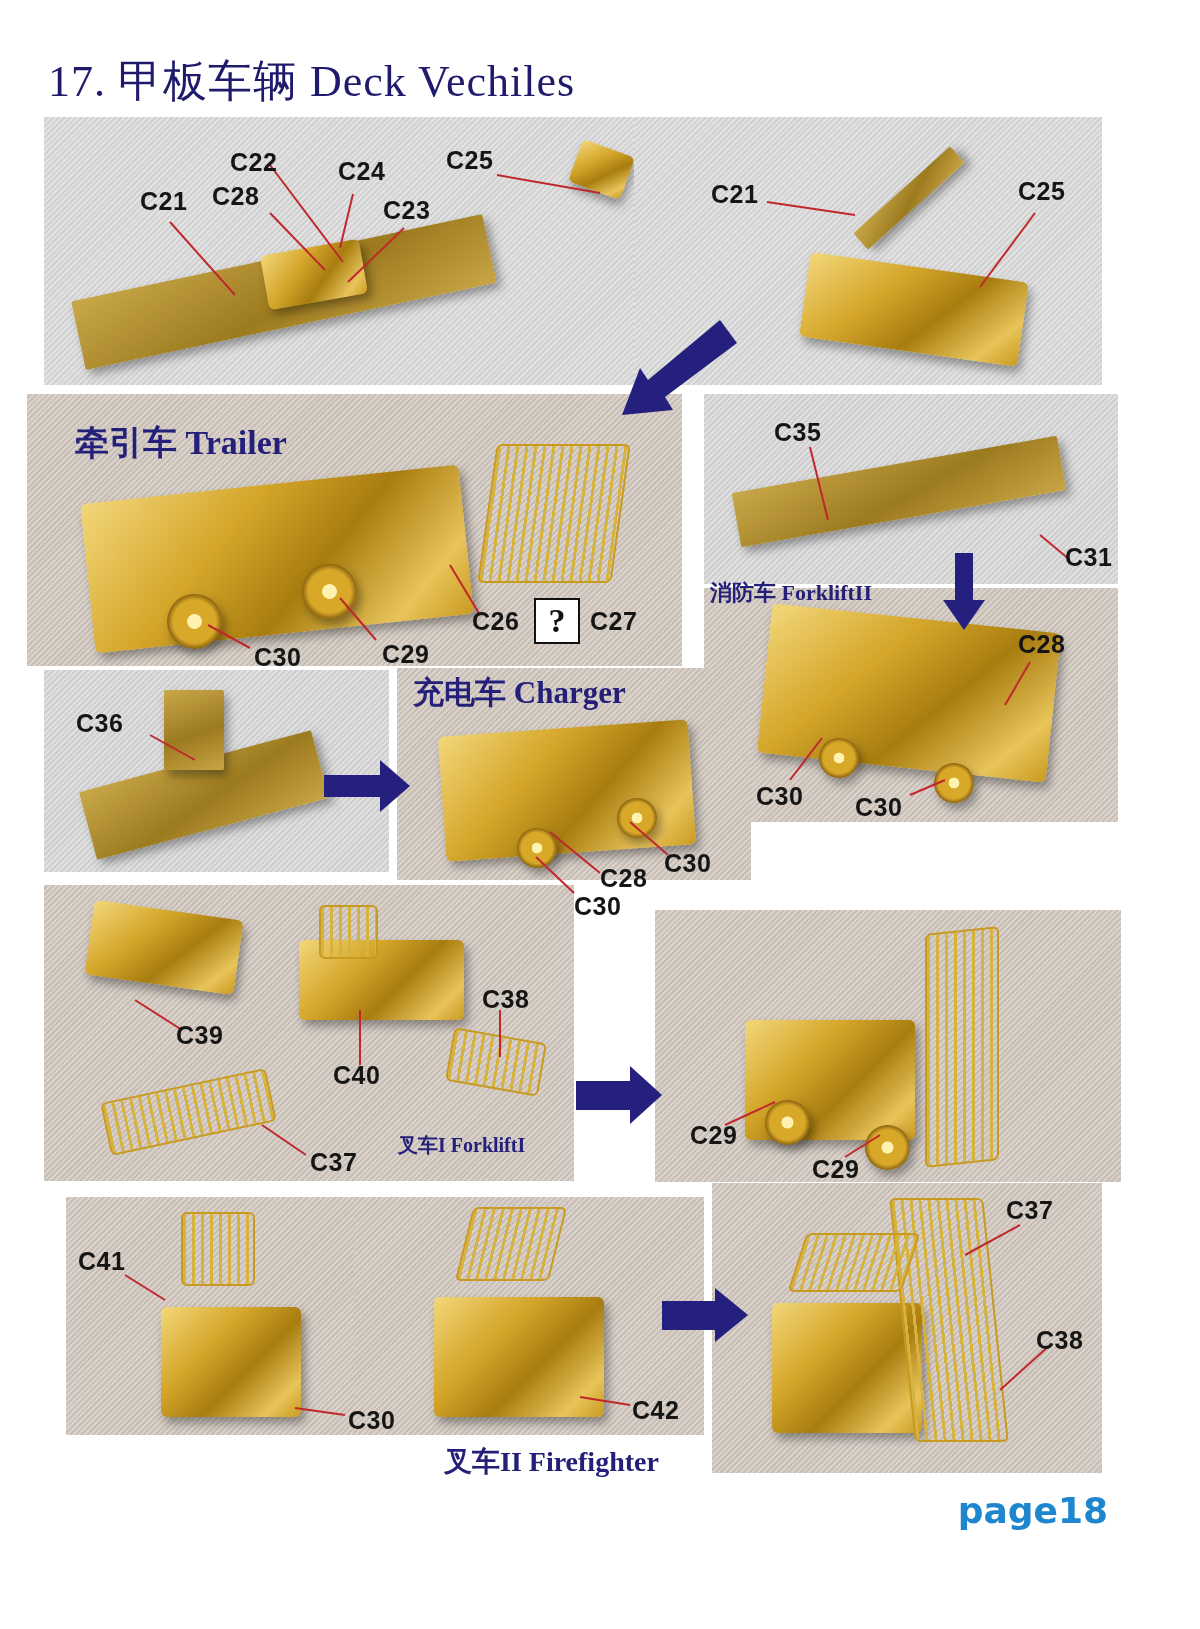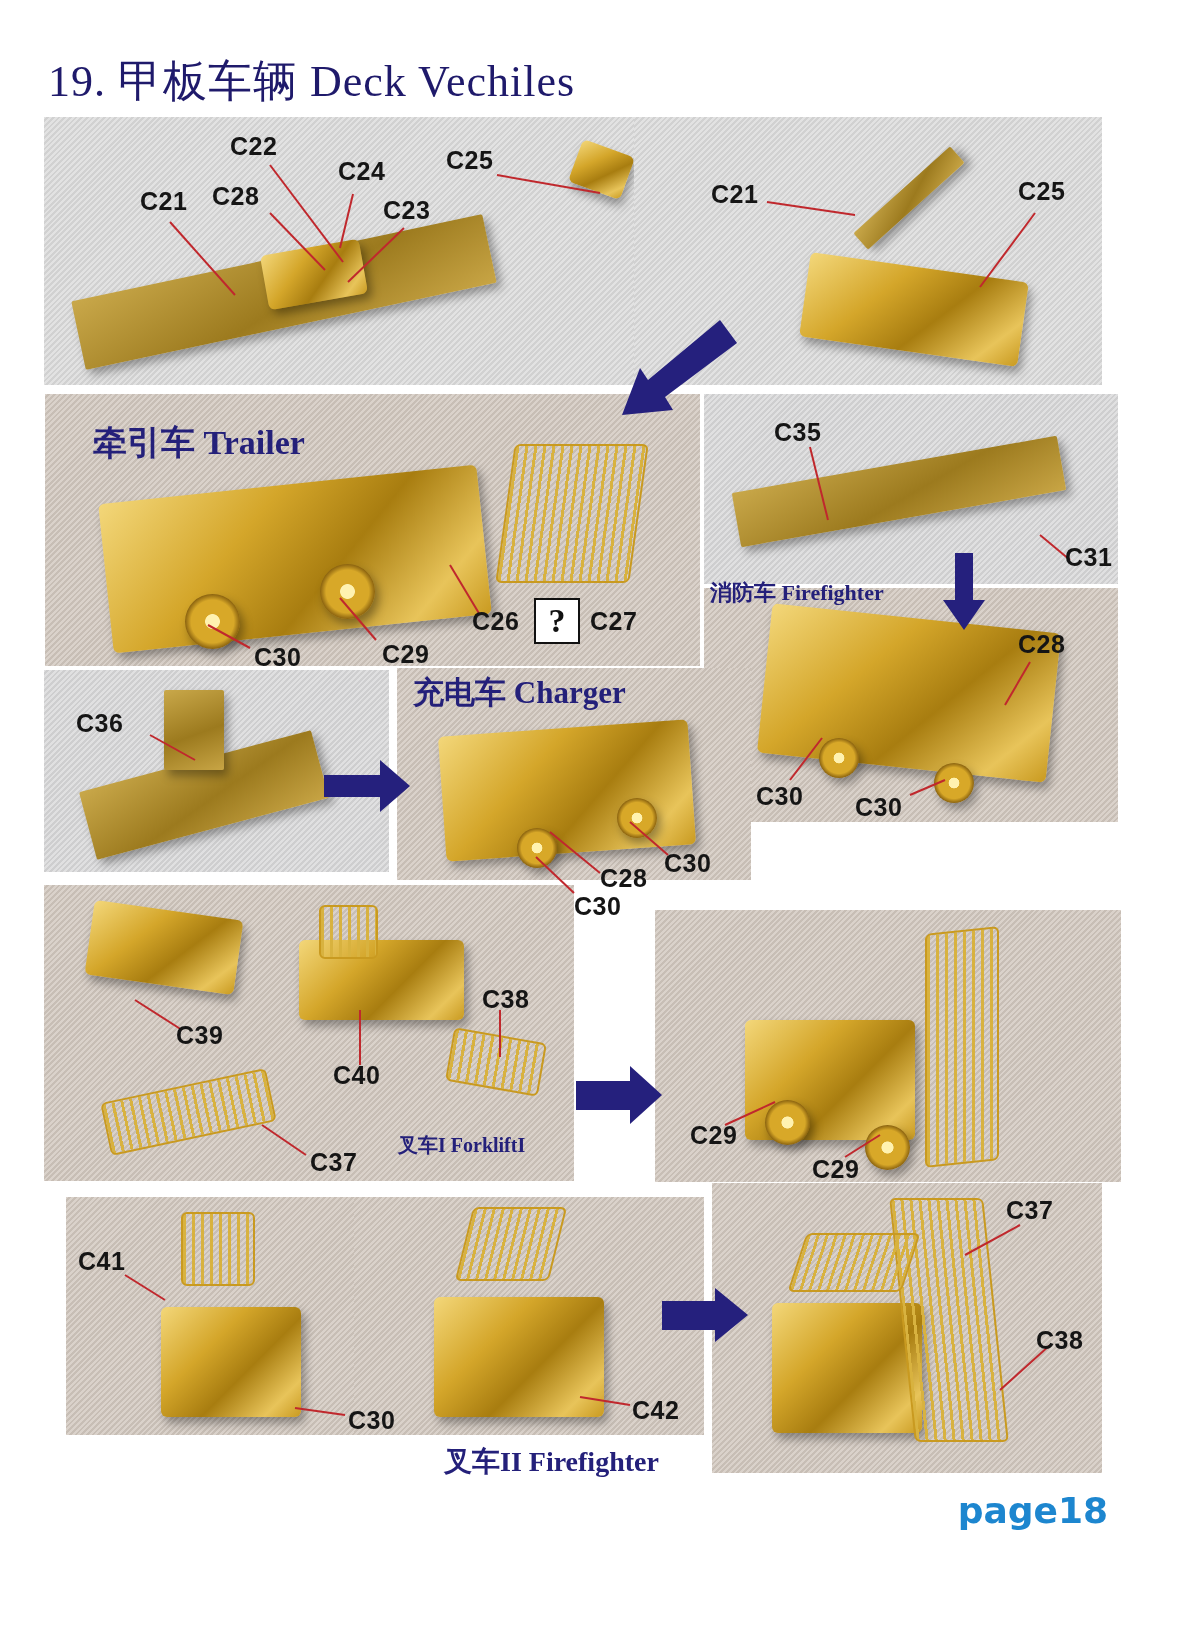--- a/index.html
+++ b/index.html
@@ -19,49 +19,49 @@
   .part.wheel{border-radius:50%;background:radial-gradient(circle at 50% 50%,#fff2b0 0 18%,#d8a828 20% 55%,#8d6510 70%,#e4bd4c 100%);}
   .callout{position:absolute;font-family:"Liberation Sans",sans-serif;font-weight:bold;font-size:25px;color:#151515;white-space:nowrap;letter-spacing:.5px;}
   .vlabel{position:absolute;font-family:"Liberation Serif",serif;font-weight:bold;color:#24207a;white-space:nowrap;}
   .qbox{position:absolute;width:42px;height:42px;border:2px solid #111;background:#fff;font-family:"Liberation Serif",serif;font-weight:bold;font-size:34px;line-height:42px;text-align:center;color:#111;}
   svg.overlay{position:absolute;left:0;top:0;pointer-events:none;}
   .page{position:absolute;right:92px;top:1490px;font-family:"DejaVu Sans",sans-serif;font-weight:bold;font-size:36px;color:#1d86cf;}
 </style>
 </head>
 <body>
 
-<div class="title">19. 甲板车辆 Deck Vechiles</div>
+<div class="title">17. 甲板车辆 Deck Vechiles</div>
 
 <div class="panel light" style="left:44px;top:117px;width:590px;height:268px;">
   <div class="part flat" style="left:30px;top:140px;width:420px;height:70px;transform:rotate(-12deg);"></div>
   <div class="part" style="left:220px;top:130px;width:100px;height:55px;transform:rotate(-10deg);"></div>
   <div class="part" style="left:530px;top:30px;width:55px;height:45px;transform:rotate(20deg);"></div>
 </div>
 <div class="panel light" style="left:634px;top:117px;width:468px;height:268px;">
   <div class="part" style="left:170px;top:150px;width:220px;height:85px;transform:rotate(8deg);"></div>
   <div class="part flat" style="left:210px;top:70px;width:130px;height:22px;transform:rotate(-42deg);"></div>
 </div>
 
-<div class="panel warm" style="left:45px;top:394px;width:655px;height:272px;">
+<div class="panel warm" style="left:27px;top:394px;width:655px;height:272px;">
   <div class="vlabel" style="left:48px;top:26px;font-size:34px;">牵引车 Trailer</div>
   <div class="part" style="left:60px;top:90px;width:380px;height:150px;transform:rotate(-6deg);"></div>
   <div class="part wheel" style="left:140px;top:200px;width:55px;height:55px;"></div>
   <div class="part wheel" style="left:275px;top:170px;width:55px;height:55px;"></div>
   <div class="part grid" style="left:460px;top:50px;width:130px;height:135px;transform:skewX(-8deg);"></div>
 </div>
 
 <div class="panel grey" style="left:704px;top:394px;width:414px;height:190px;">
   <div class="part flat" style="left:30px;top:70px;width:330px;height:55px;transform:rotate(-10deg);"></div>
 </div>
 <div class="panel warm" style="left:704px;top:588px;width:414px;height:234px;">
   <div class="part" style="left:60px;top:30px;width:290px;height:150px;transform:rotate(6deg);"></div>
   <div class="part wheel" style="left:115px;top:150px;width:40px;height:40px;"></div>
   <div class="part wheel" style="left:230px;top:175px;width:40px;height:40px;"></div>
 </div>
-<div class="vlabel" style="left:710px;top:578px;font-size:22px;background:rgba(255,255,255,.0);">消防车 Firefighter</div>
+<div class="vlabel" style="left:710px;top:578px;font-size:22px;background:rgba(255,255,255,.0);">消防车 ForkliftII</div>
 
 <div class="panel grey" style="left:44px;top:670px;width:345px;height:202px;">
   <div class="part flat" style="left:40px;top:90px;width:240px;height:70px;transform:rotate(-15deg);"></div>
   <div class="part flat" style="left:120px;top:20px;width:60px;height:80px;"></div>
 </div>
 <div class="panel warm" style="left:397px;top:668px;width:322px;height:212px;padding-left:32px;">
   <div class="vlabel" style="left:16px;top:4px;font-size:31px;">充电车 Charger</div>
   <div class="part" style="left:45px;top:60px;width:250px;height:125px;transform:rotate(-4deg);"></div>
   <div class="part wheel" style="left:120px;top:160px;width:40px;height:40px;"></div>
   <div class="part wheel" style="left:220px;top:130px;width:40px;height:40px;"></div>
@@ -139,21 +139,21 @@
     <line x1="725" y1="1125" x2="775" y2="1102"></line>
     <line x1="845" y1="1157" x2="880" y2="1135"></line>
     <line x1="1020" y1="1225" x2="965" y2="1255"></line>
     <line x1="125" y1="1275" x2="165" y2="1300"></line>
     <line x1="1050" y1="1345" x2="1000" y2="1390"></line>
     <line x1="630" y1="1405" x2="580" y2="1397"></line>
     <line x1="345" y1="1415" x2="295" y2="1408"></line>
   </g>
 </svg>
 
-<div class="callout" style="left:230px;top:132px;">C22</div>
+<div class="callout" style="left:230px;top:148px;">C22</div>
 <div class="callout" style="left:338px;top:157px;">C24</div>
 <div class="callout" style="left:140px;top:187px;">C21</div>
 <div class="callout" style="left:212px;top:182px;">C28</div>
 <div class="callout" style="left:383px;top:196px;">C23</div>
 <div class="callout" style="left:446px;top:146px;">C25</div>
 <div class="callout" style="left:711px;top:180px;">C21</div>
 <div class="callout" style="left:1018px;top:177px;">C25</div>
 <div class="callout" style="left:774px;top:418px;">C35</div>
 <div class="callout" style="left:1052px;top:543px;margin-left:13px;">C31</div>
 <div class="callout" style="left:472px;top:607px;">C26</div>

